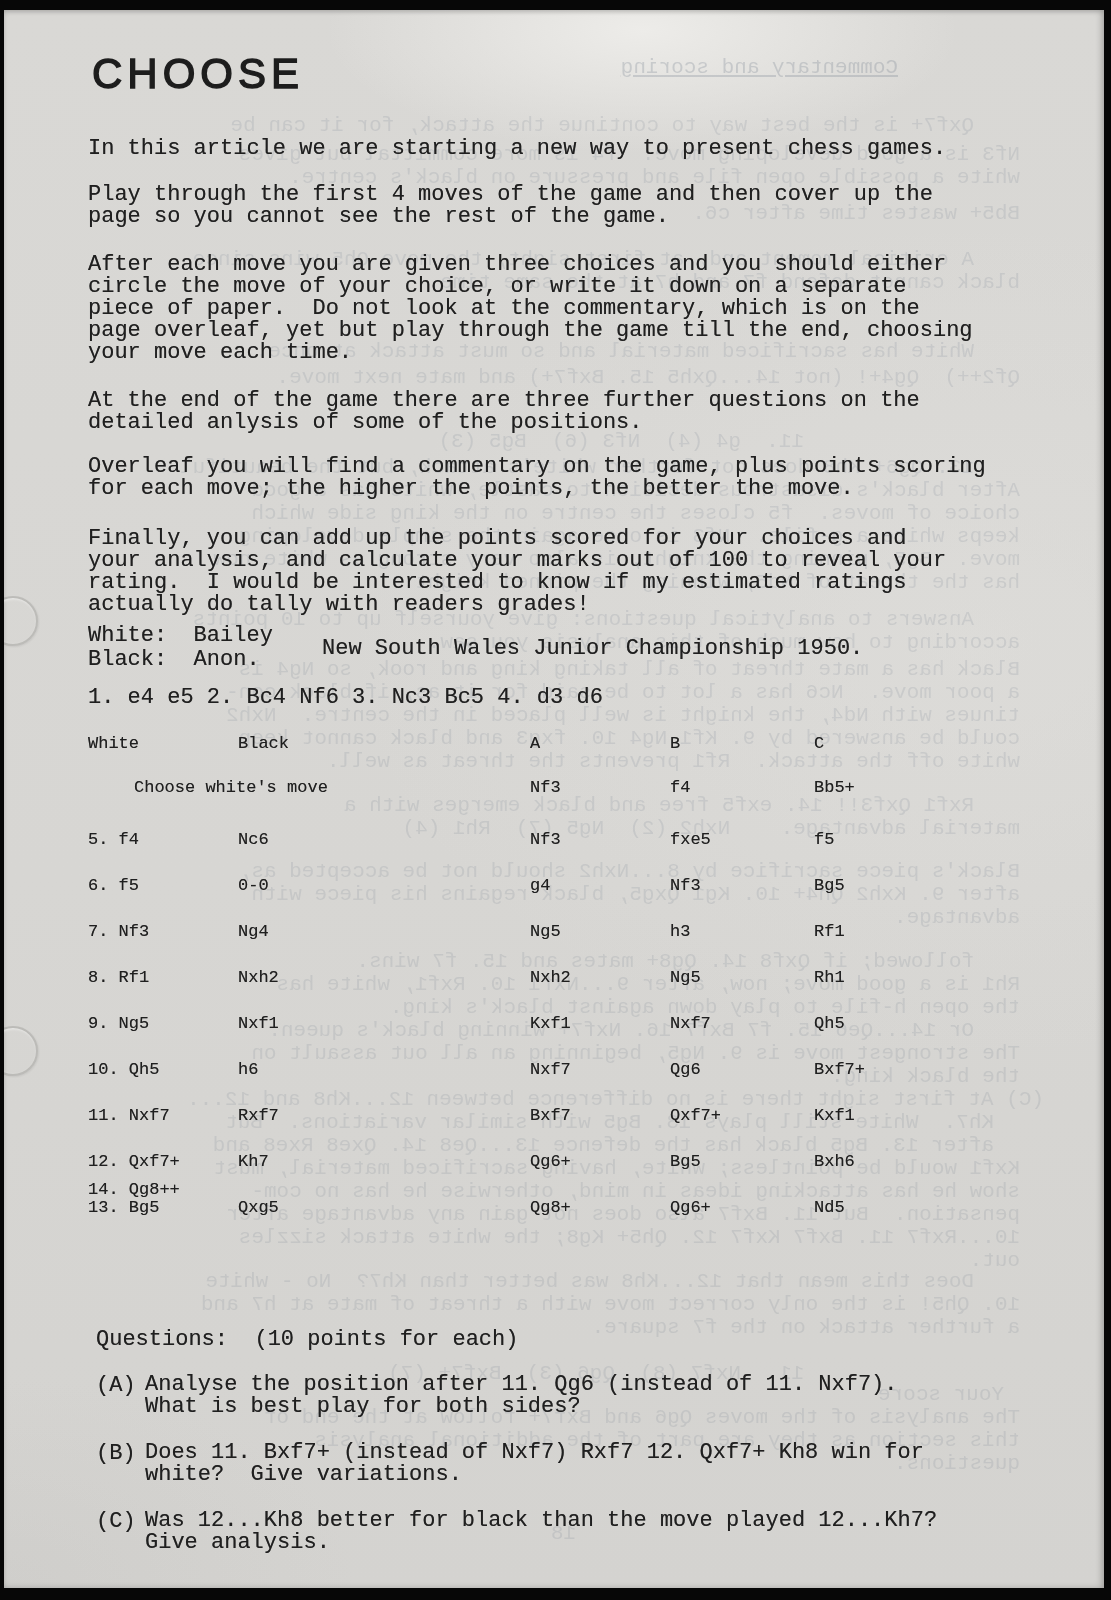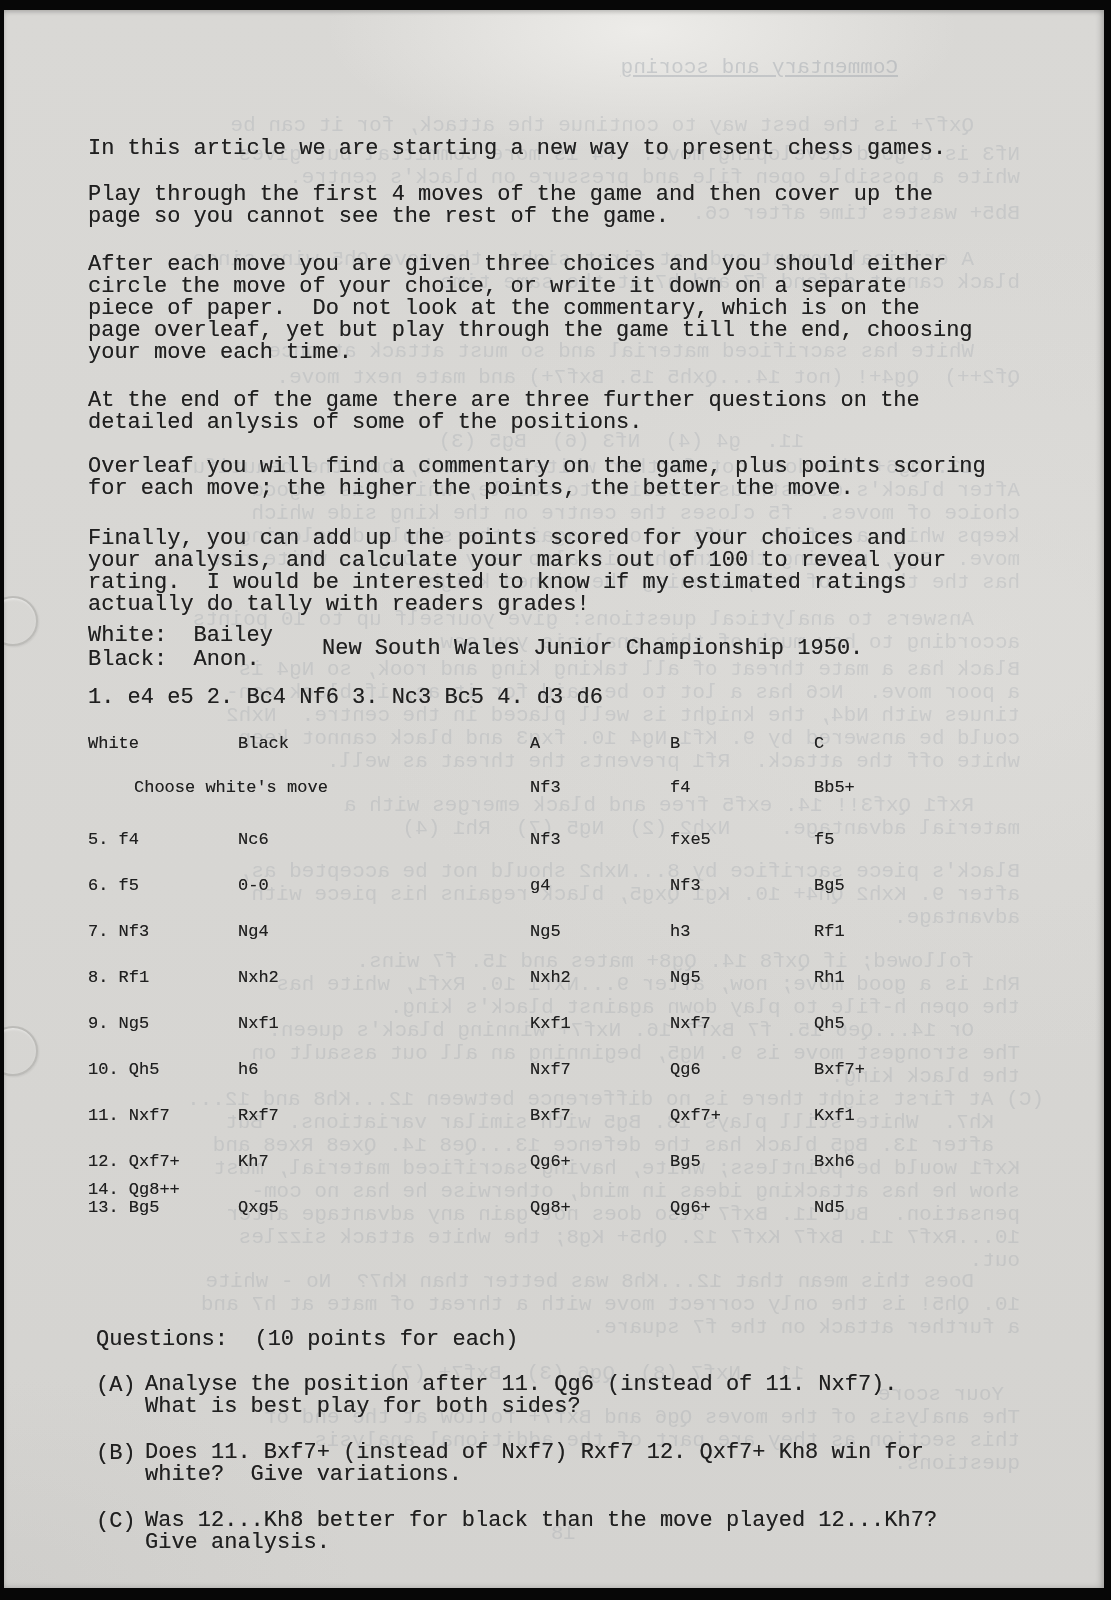--- a/index.html
+++ b/index.html
@@ -108,20 +108,21 @@
         <div class="gline" style="top: 1396px; left: 84px;">The analysis of the moves Qg6 and Bxf7+ follow at the end of</div>
         <div class="gline" style="top: 1419px; left: 84px;">this section as they are part of the additional analysis</div>
         <div class="gline" style="top: 1442px; left: 84px;">questions.</div>
         <div class="gline" style="top: 1512px; left: 528px;">18</div>
       </div>
 
     <div class="punch" style="top:586px"></div>
     <div class="punch" style="top:1016px"></div>
 
     <header class="title">
+      <span class="t1">CHOOSE</span>
     </header>
 
     <section id="intro">
         <div class="par ink" style="top: 128px;">In this article we are starting a new way to present chess games.</div>
         <div class="par ink" style="top: 174px;">Play through the first 4 moves of the game and then cover up the
 page so you cannot see the rest of the game.</div>
         <div class="par ink" style="top: 244px;">After each move you are given three choices and you should either
 circle the move of your choice, or write it down on a separate
 piece of paper.  Do not look at the commentary, which is on the
 page overleaf, yet but play through the game till the end, choosing

